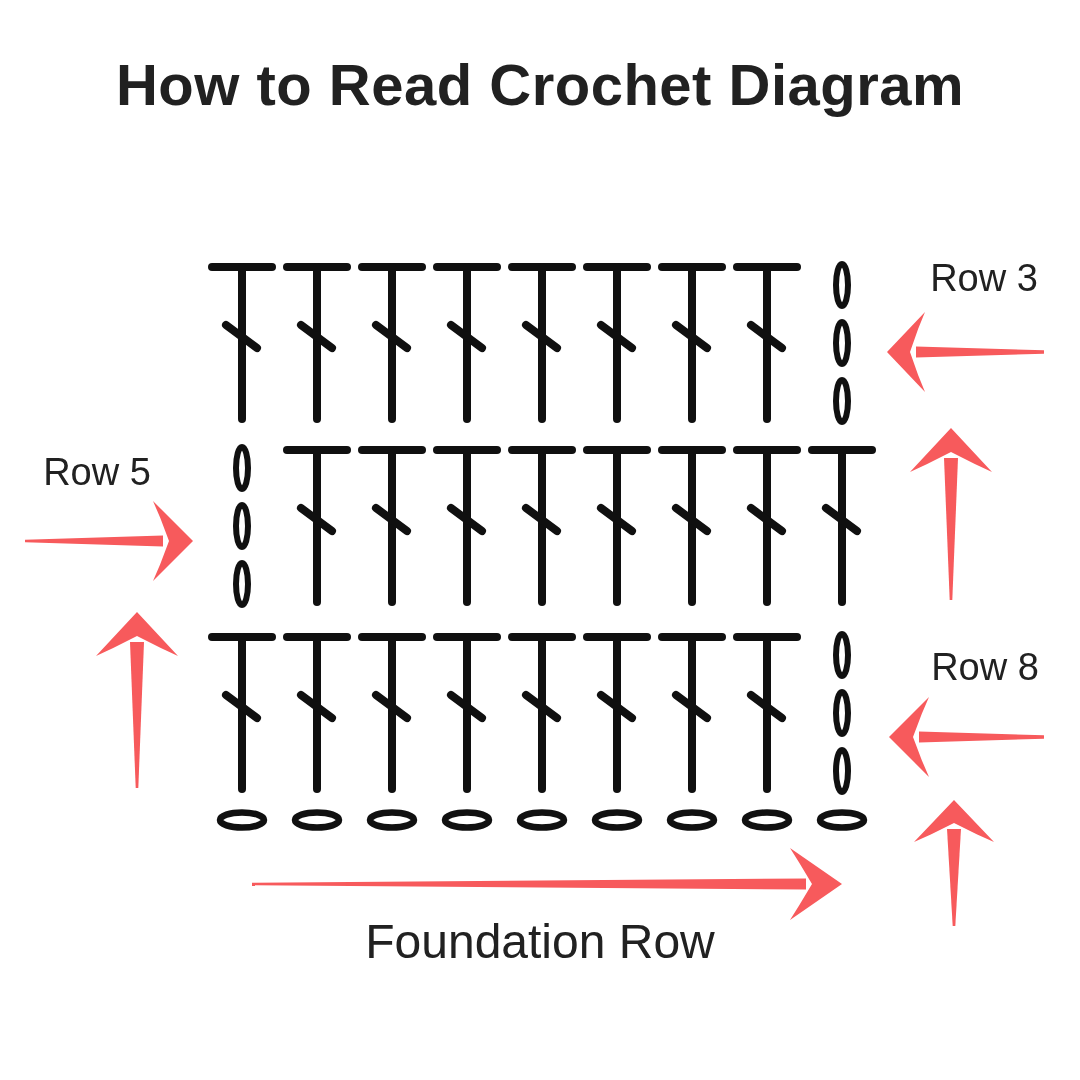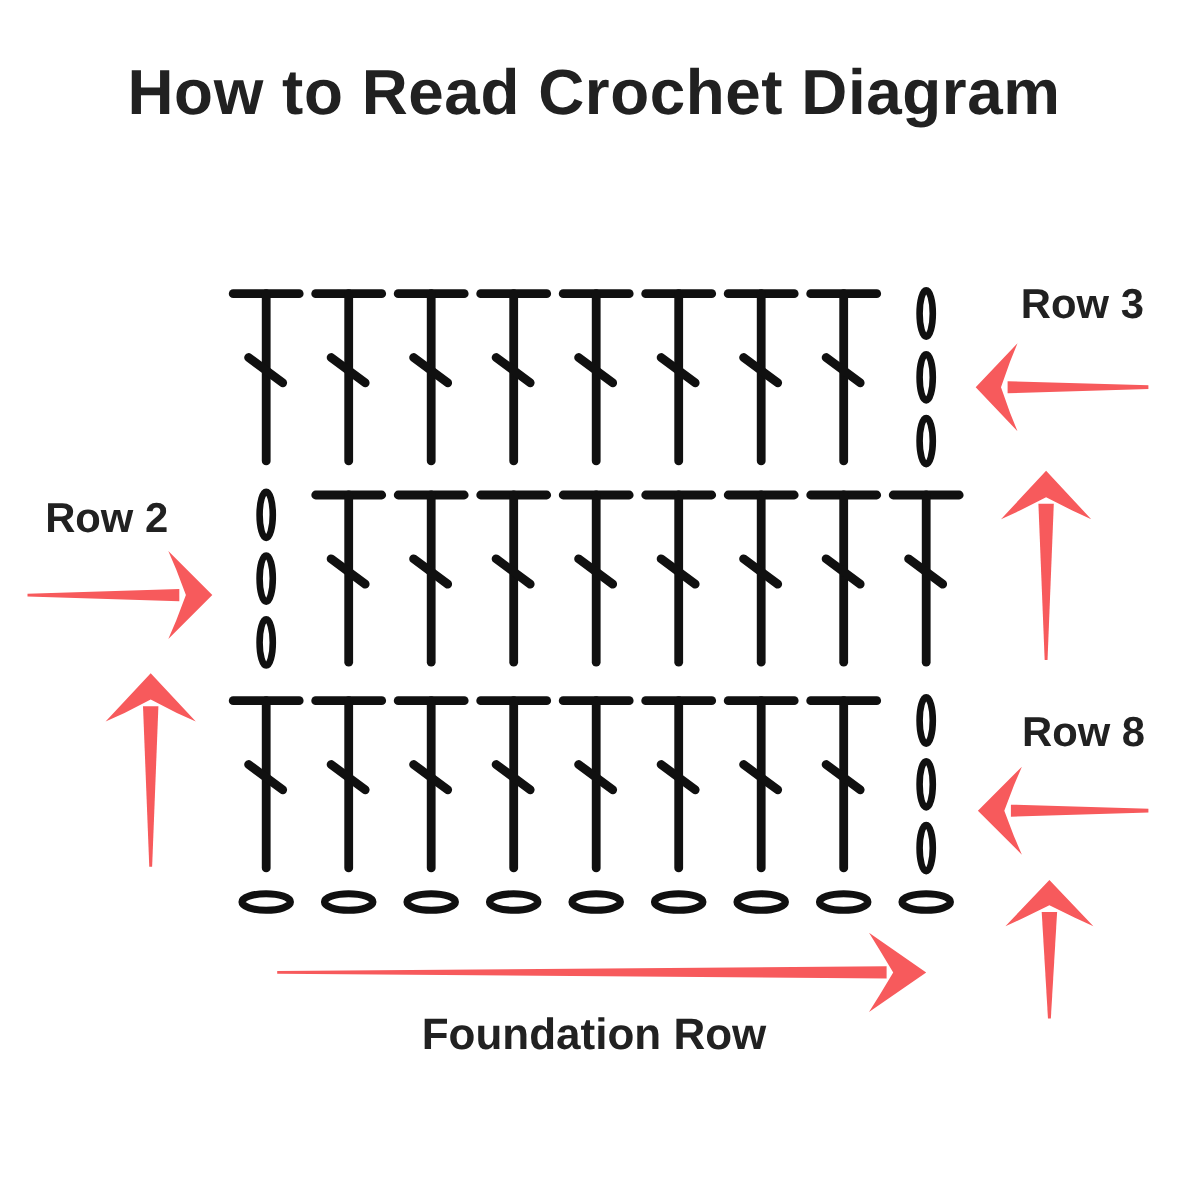--- a/index.html
+++ b/index.html
@@ -20,28 +20,28 @@
     margin: 0;
     font-size: 58px;
     font-weight: bold;
     letter-spacing: 0.5px;
     white-space: nowrap;
     color: var(--text, #212121);
   }
   .label {
     position: absolute;
     transform: translate(-50%, -50%);
-    font-weight: bold;
+    font-weight: normal;
     white-space: nowrap;
     color: var(--text, #212121);
   }
   .label-row3 { left: 984px; top: 278px; font-size: 38px; }
   .label-row2 { left: 97px;  top: 472px; font-size: 38px; }
   .label-row1 { left: 985px; top: 667px; font-size: 38px; }
-  .label-foundation { left: 540px; top: 941px; font-size: 40px; }
+  .label-foundation { left: 540px; top: 941px; font-size: 48px; }
   #diagram-svg {
     position: absolute;
     left: 0; top: 0;
     width: 1080px; height: 1080px;
   }
 </style>
 </head>
 <body>
 
 <div class="canvas">
@@ -218,16 +218,16 @@
         <polygon points="951.0,428.0 992.0,472.0 974.8,464.1 951.0,452.0 927.2,464.1 910.0,472.0"></polygon>
         <polygon points="958.0,458.0 952.3,600.0 949.7,600.0 944.0,458.0"></polygon>
       </g>
       <g fill="#f75a5c">
         <polygon points="954.0,800.0 994.0,842.0 977.2,834.4 954.0,823.0 930.8,834.4 914.0,842.0"></polygon>
         <polygon points="961.0,829.0 955.3,926.0 952.7,926.0 947.0,829.0"></polygon>
       </g>
     </svg>
 
   <div class="label label-row3">Row 3</div>
-  <div class="label label-row2">Row 2</div>
+  <div class="label label-row2">Row 5</div>
   <div class="label label-row1">Row 8</div>
   <div class="label label-foundation">Foundation Row</div>
 </div>
 
 </body></html>

